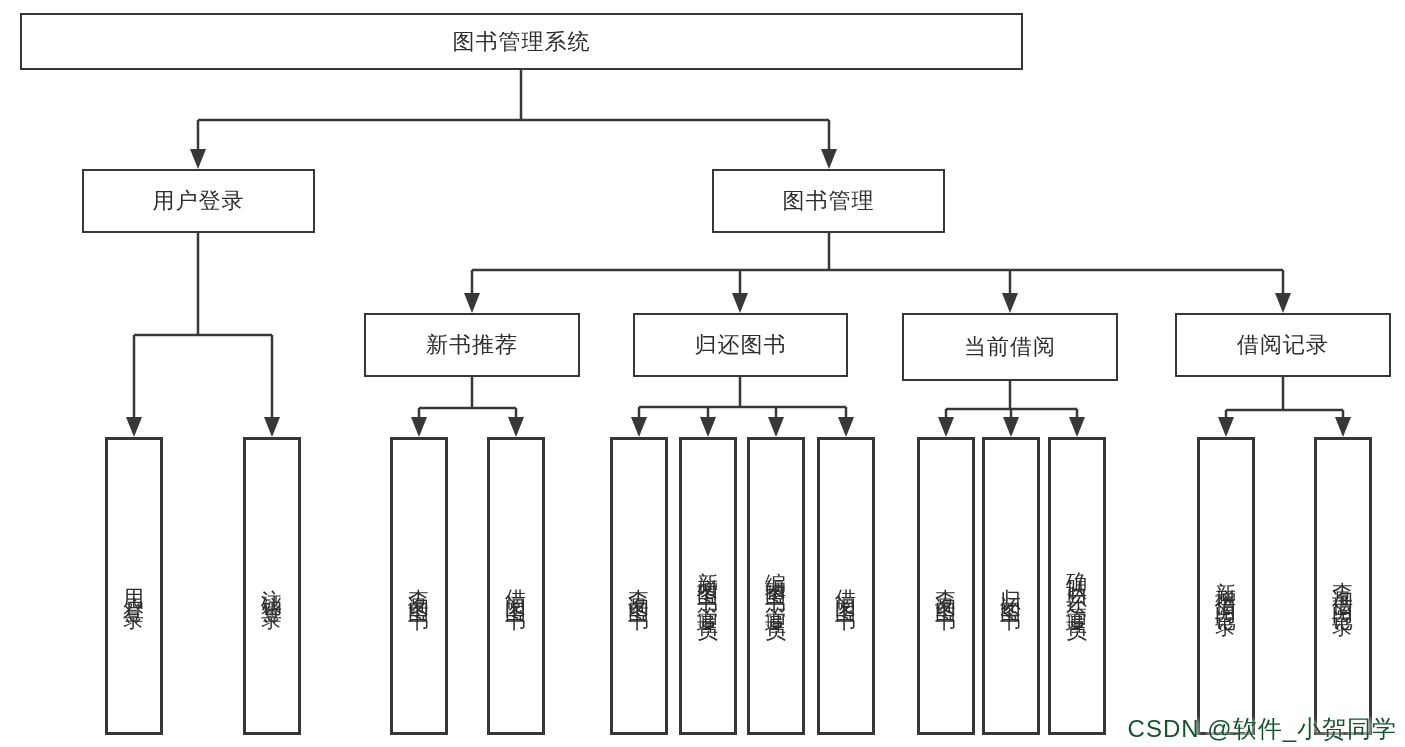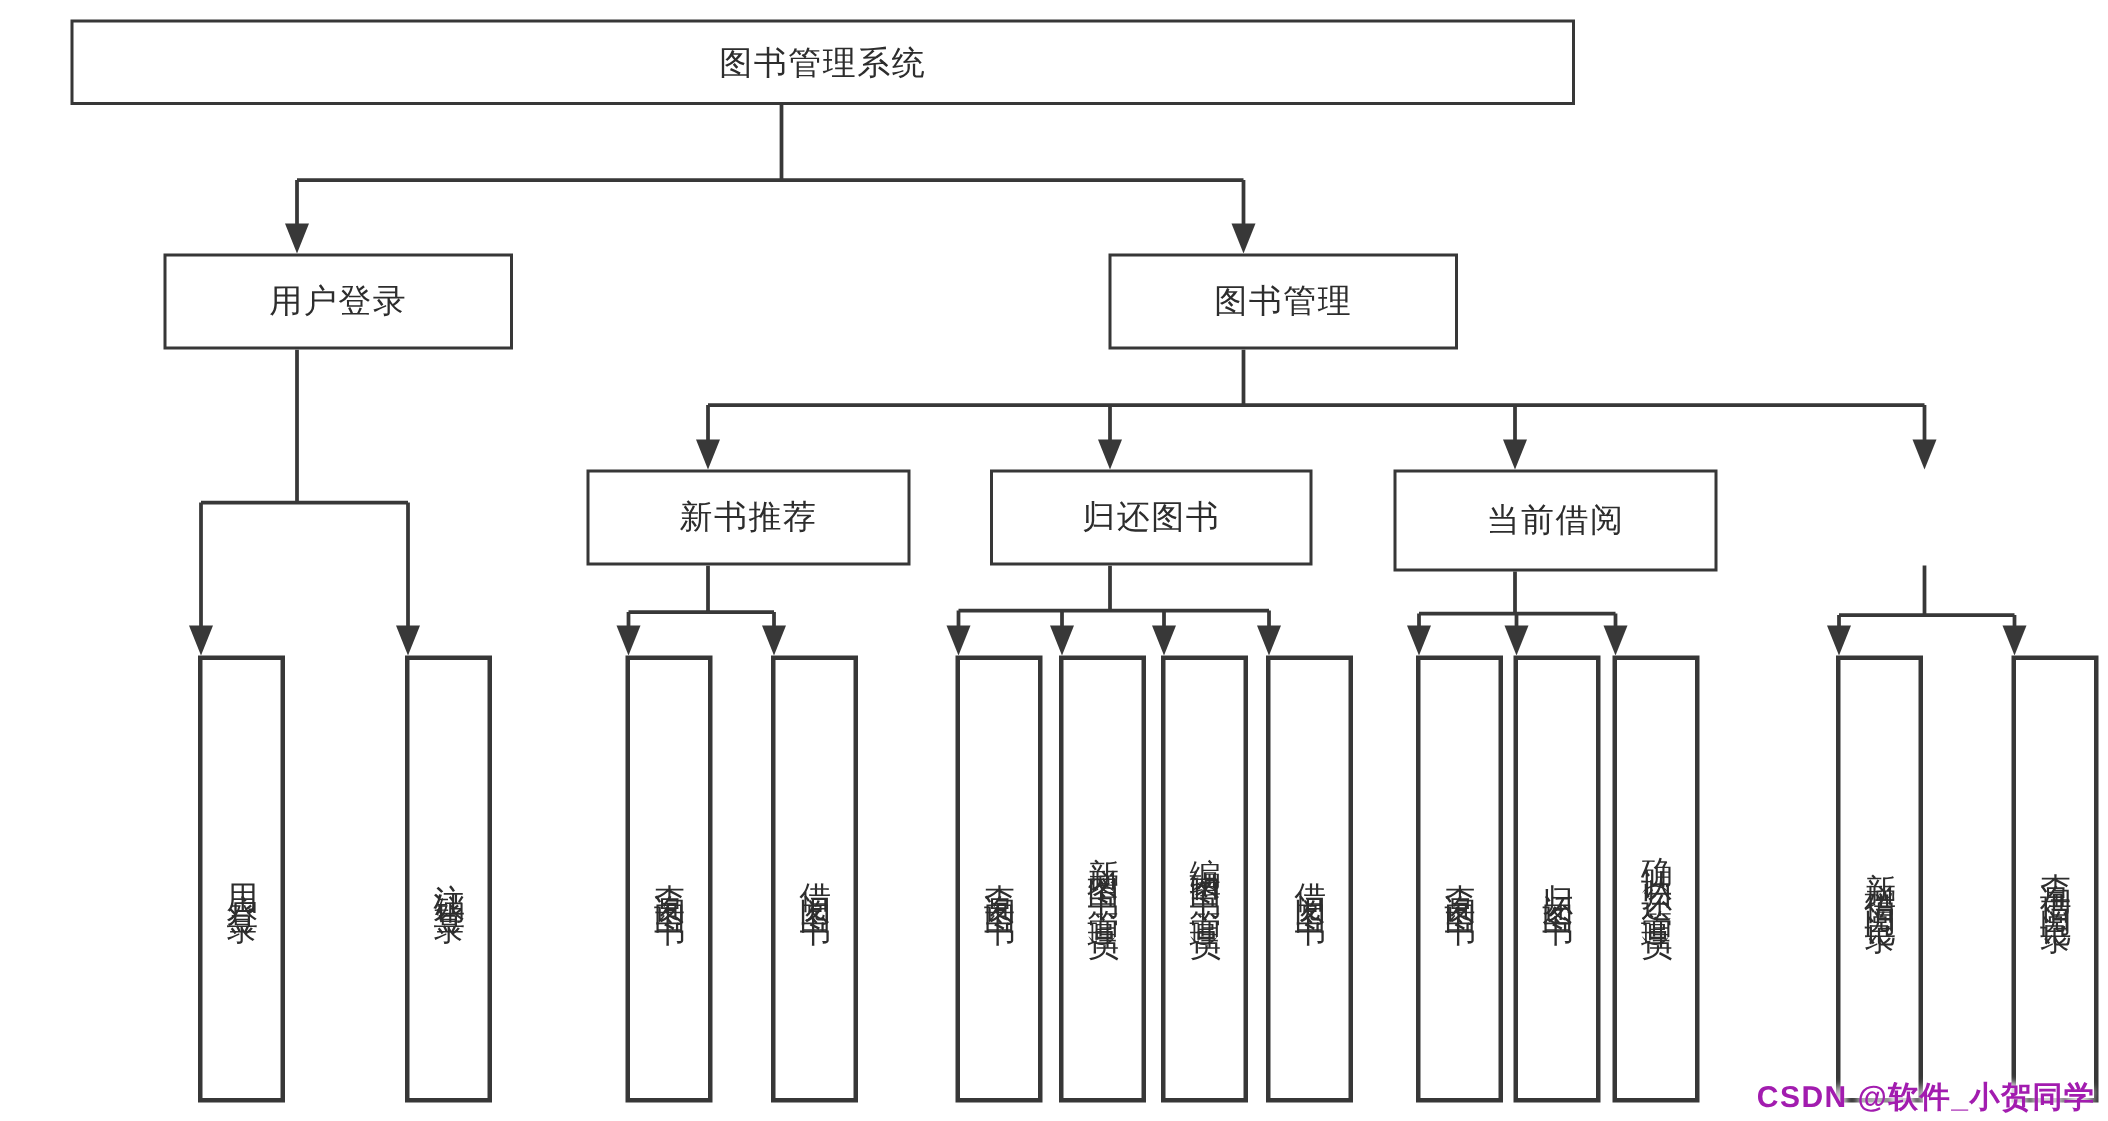--- a/index.html
+++ b/index.html
@@ -12,41 +12,39 @@
     background:#ffffff;
     border:2.5px solid #373737;
     display:flex;
     align-items:center;
     justify-content:center;
     color:#2d2d2d;
     font-size:22px;
     letter-spacing:1px;
     text-align:center;
     z-index:2;
-    margin-left:27px;
   }
   .leaf{border-width:3px;}
   .leaf .vtext{
     writing-mode:vertical-rl;
     text-orientation:mixed;
     font-size:21px;
     letter-spacing:7px;
     line-height:1;
   }
   #watermark{
     position:absolute;
     right:8px;
     bottom:2px;
-    font-size:20px;
-    color:#a21caf;
+    font-size:24px;
+    color:#14532d;
     letter-spacing:1px;
     z-index:3;
     text-shadow:0 0 4px #ffffff,0 0 6px #ffffff;
     white-space:nowrap;
-    font-weight:bold;
   }
   .stroke{stroke:#383838;stroke-width:2.5;fill:none;}
   .arrow{fill:#383838;stroke:none;}
 </style>
 </head>
 <body>
 
 <div id="canvas">
 
   <svg id="connectors" viewBox="0 0 1405 747" xmlns="http://www.w3.org/2000/svg">
@@ -105,20 +103,23 @@
 
   <div class="box" style="left:364px;top:313px;width:216px;height:64px">
     <span>新书推荐</span>
   </div>
   <div class="box" style="left:633px;top:313px;width:215px;height:64px">
     <span>归还图书</span>
   </div>
   <div class="box" style="left:902px;top:313px;width:216px;height:68px">
     <span>当前借阅</span>
   </div>
+  <div class="box" style="left:1175px;top:313px;width:216px;height:64px">
+    <span>借阅记录</span>
+  </div>
 
   <div class="box leaf" style="left:105px;top:437px;width:58px;height:298px">
     <span class="vtext">用户登录</span>
   </div>
   <div class="box leaf" style="left:243px;top:437px;width:58px;height:298px">
     <span class="vtext">注销登录</span>
   </div>
 
   <div class="box leaf" style="left:390px;top:437px;width:58px;height:298px">
     <span class="vtext">查询图书</span>

